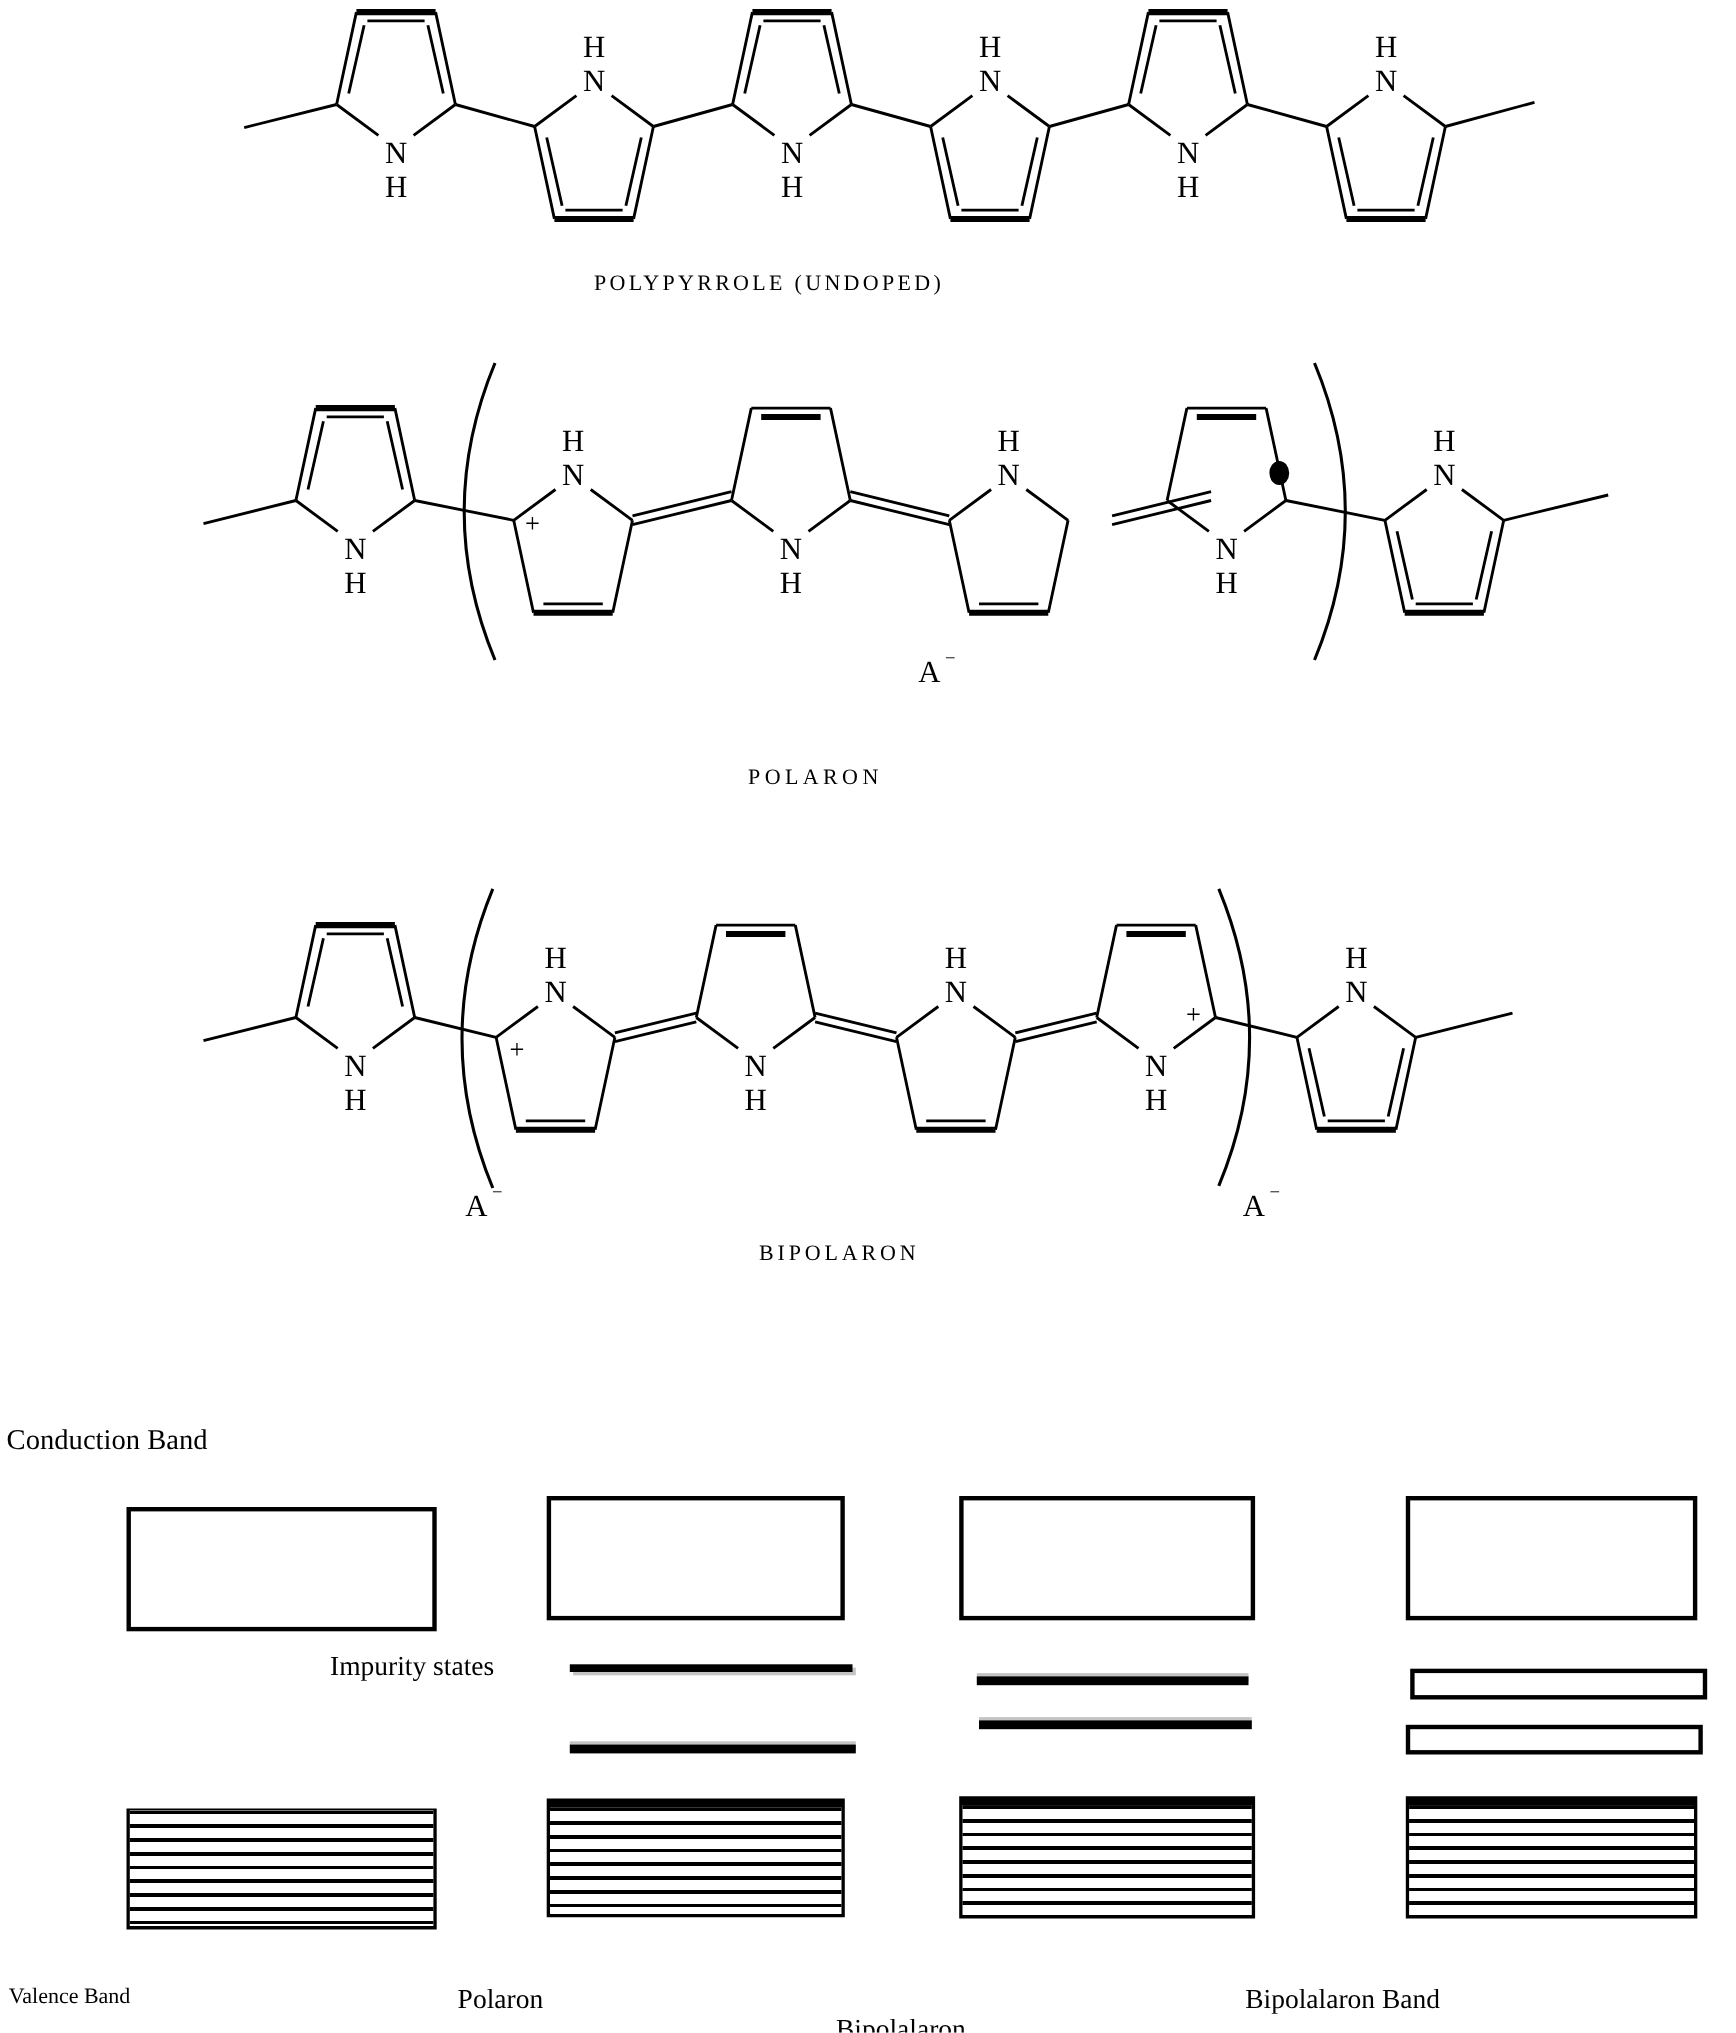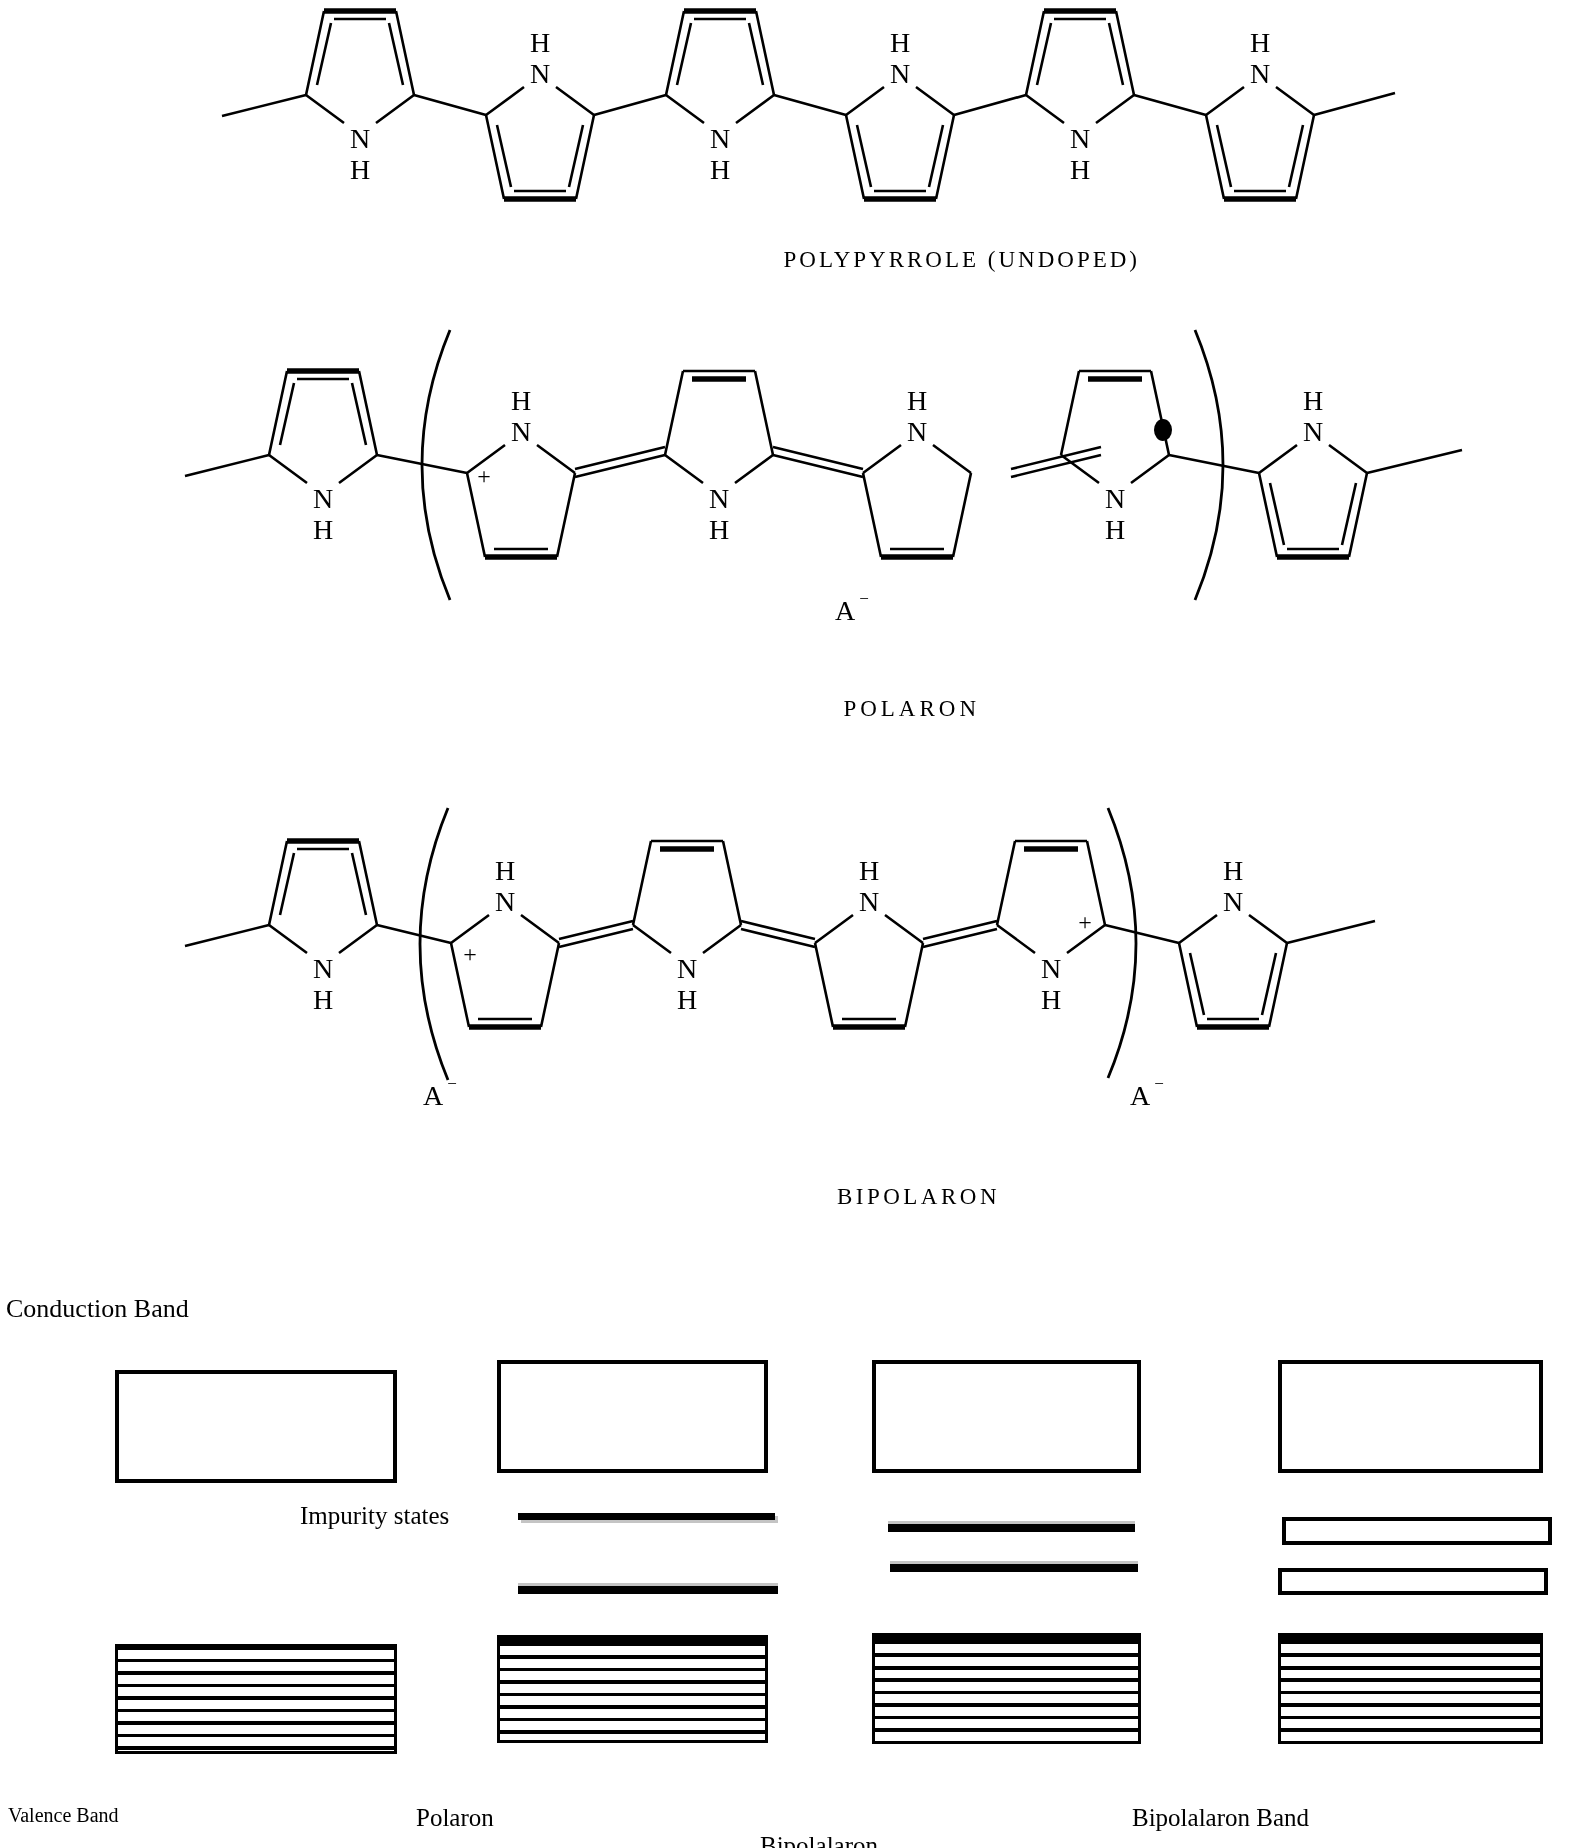--- a/index.html
+++ b/index.html
@@ -8,21 +8,21 @@
   svg.mol{position:absolute;left:0;}
   svg path{stroke:#000;fill:none;}
   .w2{stroke-width:2.6px;}
   .w5{stroke-width:5.5px;}
   .paren{stroke-width:2.8px;}
   svg text{fill:#000;stroke:none;text-anchor:middle;font-family:"Liberation Serif","DejaVu Serif",serif;}
   .atom{font-size:28px;}
   .chg{font-size:24px;}
   .sup{font-size:17px;}
   .dot{fill:#000;stroke:none;}
-  .mol-label{position:absolute;text-align:right;font-size:23px;letter-spacing:3px;white-space:nowrap;}
+  .mol-label{position:absolute;text-align:left;font-size:20px;letter-spacing:3px;white-space:nowrap;}
   .plain-label{position:absolute;font-size:25px;white-space:nowrap;}
   .cband{position:absolute;border:4px solid #000;background:#fff;box-sizing:border-box;}
   .obox{position:absolute;border:4px solid #000;background:#fff;box-sizing:border-box;}
   .ibar{position:absolute;background:#000;}
   .sh-t{box-shadow:0 -3px 0 #c4c4c4;}
   .sh-b{box-shadow:3px 3px 0 #c4c4c4;}
   .vband{position:absolute;border:3px solid #000;box-sizing:border-box;
          background:repeating-linear-gradient(180deg,#000 0px,#000 3.5px,#fff 3.5px,#fff 12.5px);}
   .vb-thick{border-top-width:8px;}
   .vb-thin{border-top-width:2px;}
@@ -112,21 +112,21 @@
     <use href="#ring-dn-q" x="869" y="183"></use>
     <use href="#ring-up-q" x="1051" y="165"></use>
     <use href="#ring-dn-ar" x="1233" y="183"></use>
     <text class="chg" x="470" y="202">+</text>
     <text class="chg" x="1085" y="170">+</text>
     <text class="atom" x="433" y="345">A</text>
     <text class="sup" x="452" y="329">−</text>
     <text class="atom" x="1140" y="345">A</text>
     <text class="sup" x="1159" y="329">−</text>
   </svg>
-  <div class="mol-label" style="left:690px;top:1184px;width:310px;letter-spacing:3.5px">BIPOLARON</div>
+  <div class="mol-label" style="left:690px;top:1128px;width:310px;letter-spacing:3.5px">BIPOLARON</div>
 
   <div class="plain-label" style="left:6px;top:1294px;font-size:26px">Conduction Band</div>
 
   <div class="cband" style="left:115px;top:1370px;width:282px;height:113px"></div>
   <div class="cband" style="left:497px;top:1360px;width:271px;height:113px"></div>
   <div class="cband" style="left:872px;top:1360px;width:269px;height:113px"></div>
   <div class="cband" style="left:1278px;top:1360px;width:265px;height:113px"></div>
 
   <div class="plain-label impurity-label" style="left:300px;top:1502px;width:196px;font-size:25px">Impurity states</div>
   <div class="ibar sh-b" style="left:518px;top:1513px;width:257px;height:7px"></div>

